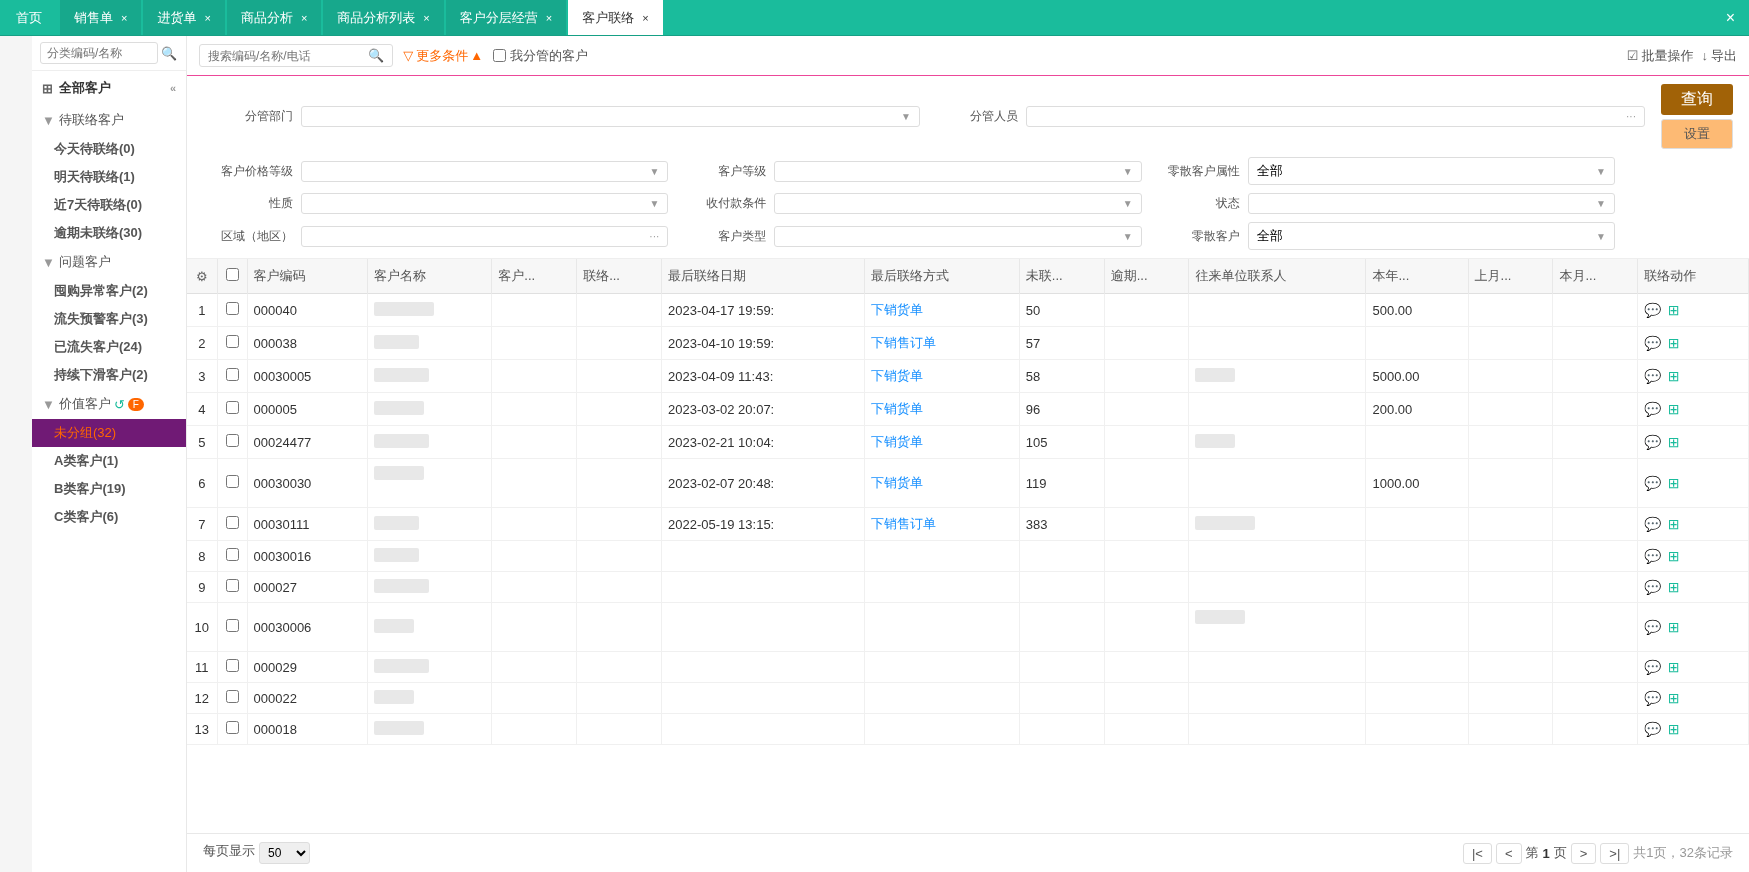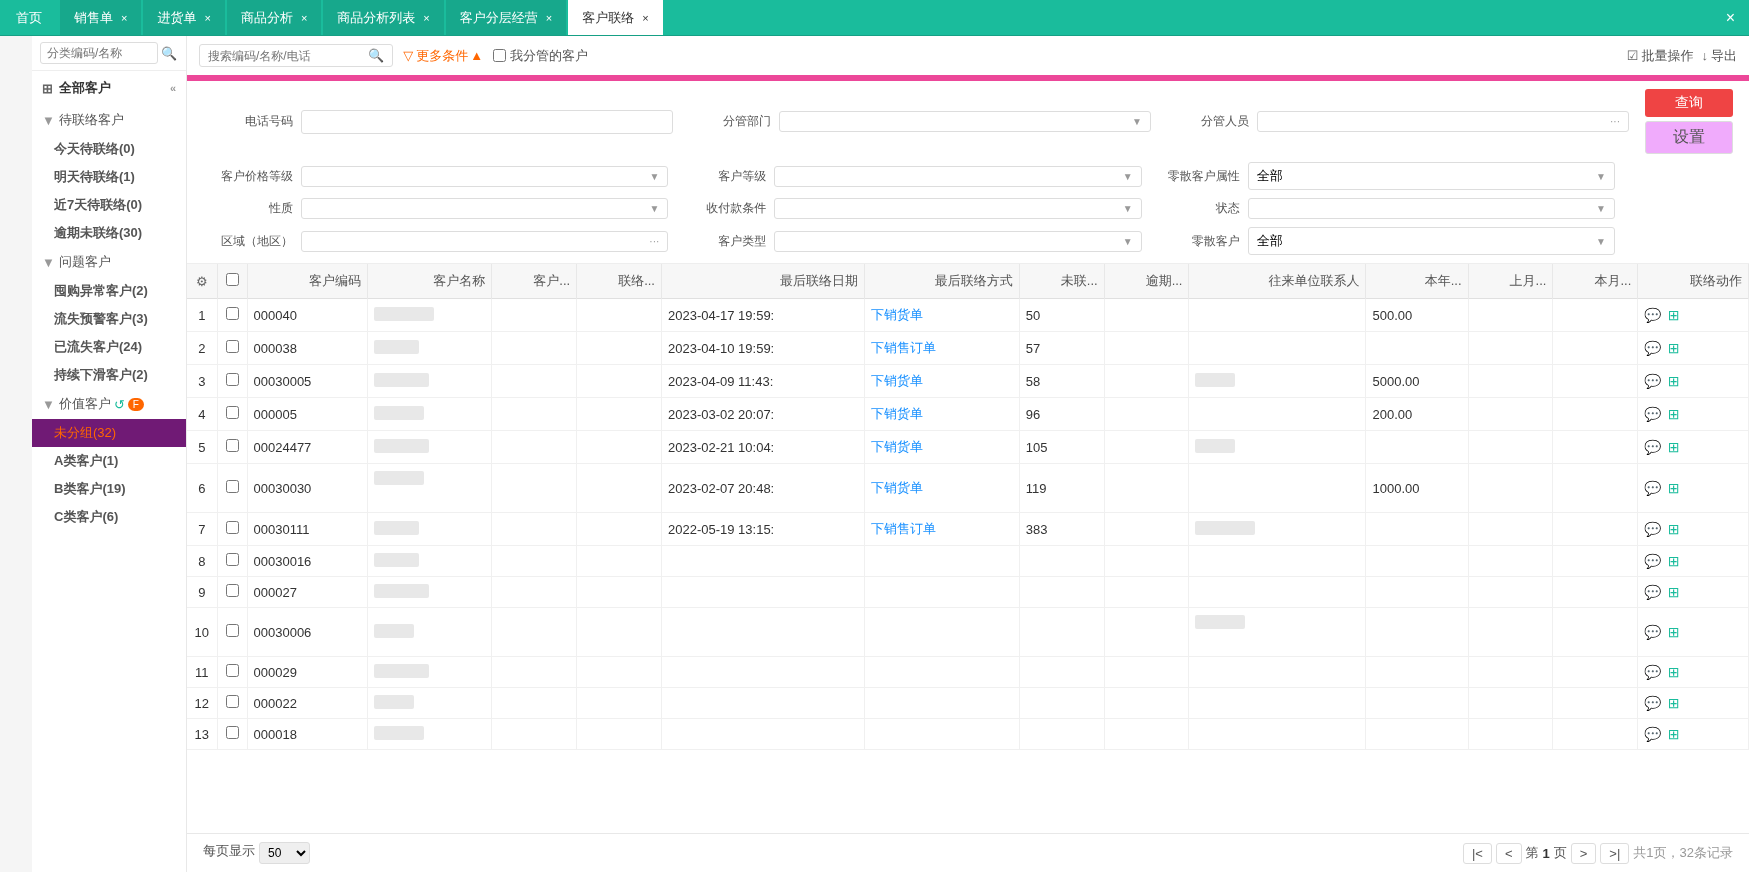--- a/index.html
+++ b/index.html
@@ -61,21 +61,21 @@
       padding: 5px 10px 5px 22px; color: #555; font-size: 12px;
       cursor: pointer; display: flex; align-items: center; font-weight: bold;
     }
     .sidebar-item.active { background: #701a75; color: #ff6600; font-weight: normal; }
 
     
     .content-area { flex: 1; display: flex; flex-direction: column; overflow: hidden; }
 
     
     .filter-bar {
-      background: white; padding: 8px 12px; border-bottom: 6px solid #ec4899;
+      background: white; padding: 8px 12px; border-bottom: 1px solid #ec4899;
       display: flex; align-items: center; gap: 10px; flex-wrap: wrap;
     }
     .filter-search {
       display: flex; align-items: center; border: 1px solid #ddd;
       border-radius: 3px; padding: 3px 8px; background: white;
     }
     .filter-search input { border: none; outline: none; font-size: 12px; width: 160px; }
     .filter-search .si { color: #1abc9c; cursor: pointer; }
     .more-conditions {
       display: flex; align-items: center; color: #ff6600; cursor: pointer; font-size: 12px;
@@ -113,34 +113,34 @@
       flex: 1; display: flex; align-items: center; border: 1px solid #ddd;
       border-radius: 3px; padding: 4px 8px; font-size: 12px; background: white;
       cursor: pointer; justify-content: space-between;
     }
     .adv-field .field-select .chev { color: #999; font-size: 10px; }
 
     .adv-actions {
       display: flex; flex-direction: column; gap: 4px; margin-left: 8px;
     }
     .btn-query {
-      background: #ef4444; color: white; border: none; border-radius: 3px;
-      padding: 5px 30px; cursor: pointer; font-size: 14px;
+      background: #a16207; color: white; border: none; border-radius: 3px;
+      padding: 5px 20px; cursor: pointer; font-size: 16px;
     }
     .btn-reset {
-      background: #f0abfc; color: #555; border: 1px solid #ddd; border-radius: 3px;
-      padding: 5px 14px; cursor: pointer; font-size: 16px;
+      background: #fdba74; color: #555; border: 1px solid #ddd; border-radius: 3px;
+      padding: 5px 14px; cursor: pointer; font-size: 13px;
     }
 
     
     .table-area { flex: 1; overflow: auto; background: white; }
     table { width: 100%; border-collapse: collapse; font-size: 12px; }
     thead tr { background: #f7f7f7; border-bottom: 1px solid #e0e0e0; }
     thead th {
-      padding: 8px 6px; text-align: right; color: #555; font-weight: normal;
+      padding: 8px 6px; text-align: left; color: #555; font-weight: normal;
       border-right: 1px solid #e8e8e8; white-space: nowrap; position: sticky; top: 0;
       background: #f7f7f7; z-index: 1;
     }
     thead th.center { text-align: center; }
     tbody tr { border-bottom: 1px solid #f0f0f0; }
     tbody td { padding: 7px 6px; color: #333; border-right: 1px solid #f0f0f0; }
     tbody td.center { text-align: center; }
     .link-text { color: #1890ff; cursor: pointer; text-decoration: none; }
     .blurred { background: #e8e8e8; color: transparent; border-radius: 2px; display: inline-block; height: 14px; }
     .action-icons { display: flex; gap: 6px; align-items: center; }
@@ -303,24 +303,20 @@
         <div class="action-btn">
           <span class="icon">↓</span>
           <span>导出</span>
         </div>
       </div>
     </div>
 
     <div class="adv-filter">
 
       <div class="adv-row">
-        <div class="adv-field">
-          <label>电话号码</label>
-          <input class="field-input" style="">
-        </div>
         <div class="adv-field">
           <label>分管部门</label>
           <div class="field-select">
             <span></span>
             <span class="chev">▼</span>
           </div>
         </div>
         <div class="adv-field">
           <label>分管人员</label>
           <div class="field-select">

